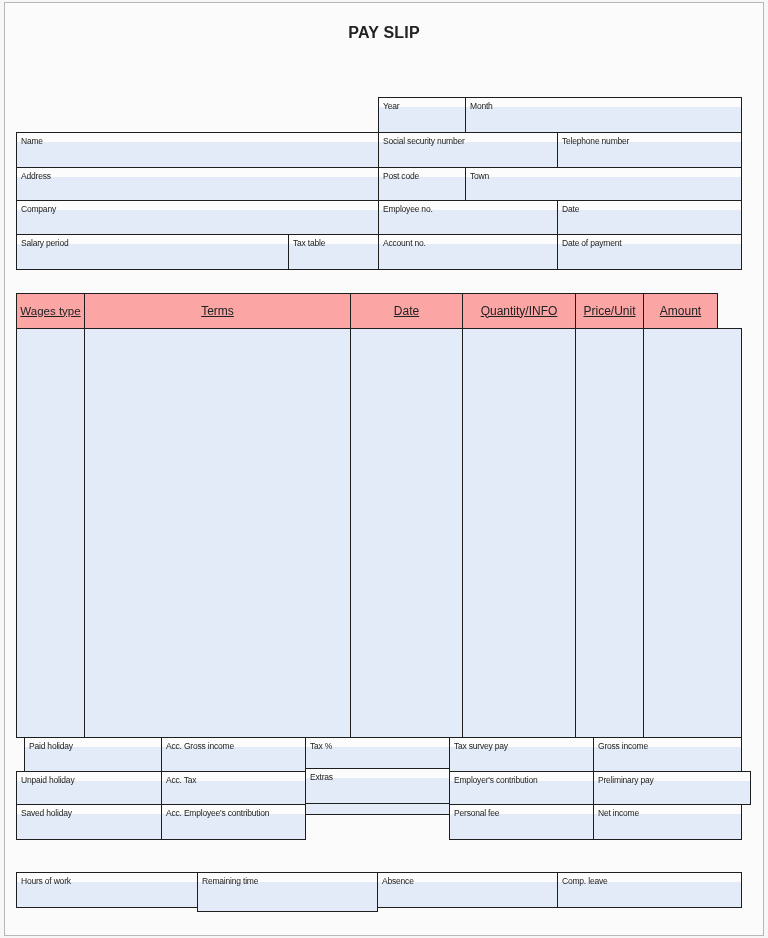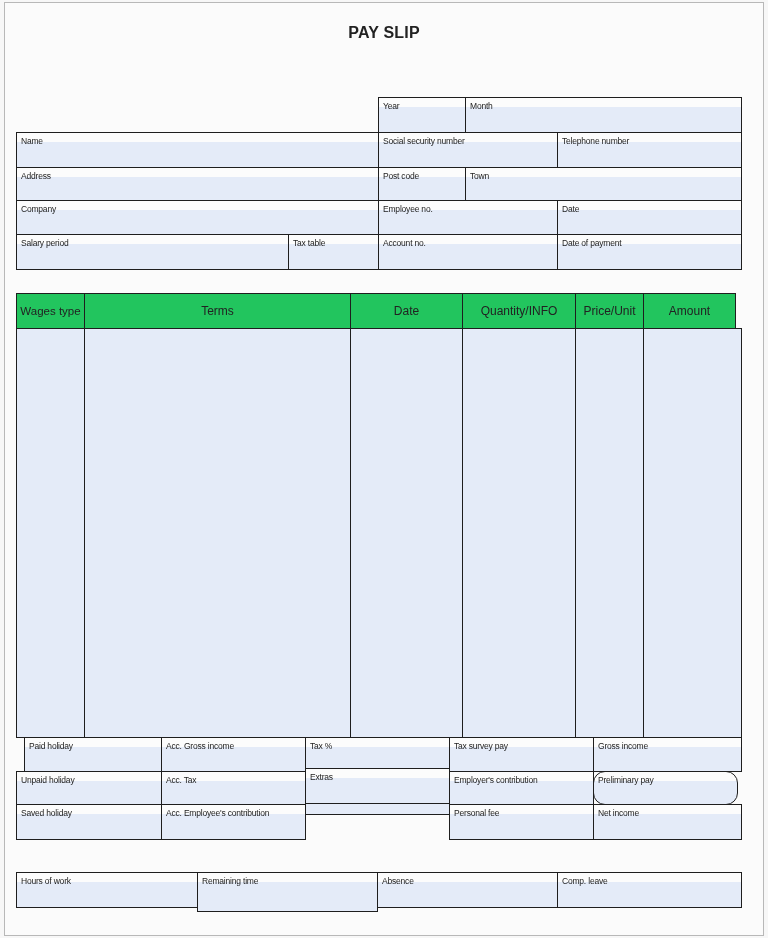--- a/index.html
+++ b/index.html
@@ -20,23 +20,23 @@
     position: absolute; box-sizing: border-box;
     border: 1.5px solid #1e1e1e;
     background: linear-gradient(#fcfcfc 0, #fcfcfc 9px, #e4ebf8 9px, #e4ebf8 100%);
   }
   .cell .lbl {
     position: absolute; left: 4px; top: 3px;
     font-size: 8.5px; color: #222; white-space: nowrap; letter-spacing: -0.2px; text-align: center;
   }
   .hdr {
     position: absolute; box-sizing: border-box;
-    border: 1.5px solid #1e1e1e; background: #22c55e;
+    border: 1.5px solid #1e1e1e; background: #fca5a5;
     display: flex; align-items: center; justify-content: center; text-align: left;
-    font-size: 12px; color: #222; line-height: 11px;
+    font-size: 12px; color: #222; line-height: 11px; text-decoration: underline;
   }
   .col {
     position: absolute; box-sizing: border-box;
     border: 1.5px solid #1e1e1e; background: #e4ebf8;
   }
 </style>
 </head>
 <body>
 
 <div class="page"></div>
@@ -90,21 +90,21 @@
   </div>
 <div class="cell" style="left:557px;top:234px;width:185px;height:36px;">
   <span class="lbl">Date of payment</span>
   </div>
 
 <div class="hdr" style="left:16px;top:293px;width:69px;height:36px;font-size:11.5px;">Wages type</div>
 <div class="hdr" style="left:84px;top:293px;width:267px;height:36px;">Terms</div>
 <div class="hdr" style="left:350px;top:293px;width:113px;height:36px;">Date</div>
 <div class="hdr" style="left:462px;top:293px;width:114px;height:36px;">Quantity/INFO</div>
 <div class="hdr" style="left:575px;top:293px;width:69px;height:36px;">Price/Unit</div>
-<div class="hdr" style="left:643px;top:293px;width:93px;height:36px;">Amount</div>
+<div class="hdr" style="left:643px;top:293px;width:75px;height:36px;">Amount</div>
 
 <div class="col" style="left:16px;top:328px;width:69px;height:410px;"></div>
 <div class="col" style="left:84px;top:328px;width:267px;height:410px;"></div>
 <div class="col" style="left:350px;top:328px;width:113px;height:410px;"></div>
 <div class="col" style="left:462px;top:328px;width:114px;height:410px;"></div>
 <div class="col" style="left:575px;top:328px;width:69px;height:410px;"></div>
 <div class="col" style="left:643px;top:328px;width:99px;height:410px;"></div>
 
 <div class="cell" style="left:16px;top:737px;width:146px;height:35px;margin-left:8px;">
   <span class="lbl">Paid holiday</span>
@@ -127,21 +127,21 @@
   </div>
 <div class="cell" style="left:161px;top:771px;width:145px;height:34px;">
   <span class="lbl">Acc. Tax</span>
   </div>
 <div class="cell" style="left:305px;top:771px;width:145px;height:44px;">
   <span class="lbl">Tax adjustment</span>
   </div>
 <div class="cell" style="left:449px;top:771px;width:145px;height:34px;">
   <span class="lbl">Employer's contribution</span>
   </div>
-<div class="cell" style="left:593px;top:771px;width:145px;height:34px;border-radius:12px;">
+<div class="cell" style="left:593px;top:771px;width:158px;height:34px;">
   <span class="lbl">Preliminary pay</span>
   </div>
 
 <div class="cell" style="left:16px;top:804px;width:146px;height:36px;">
   <span class="lbl">Saved holiday</span>
   </div>
 <div class="cell" style="left:161px;top:804px;width:145px;height:36px;">
   <span class="lbl">Acc. Employee's contribution</span>
   </div>
 <div class="cell" style="left:305px;top:768px;width:145px;height:36px;">

